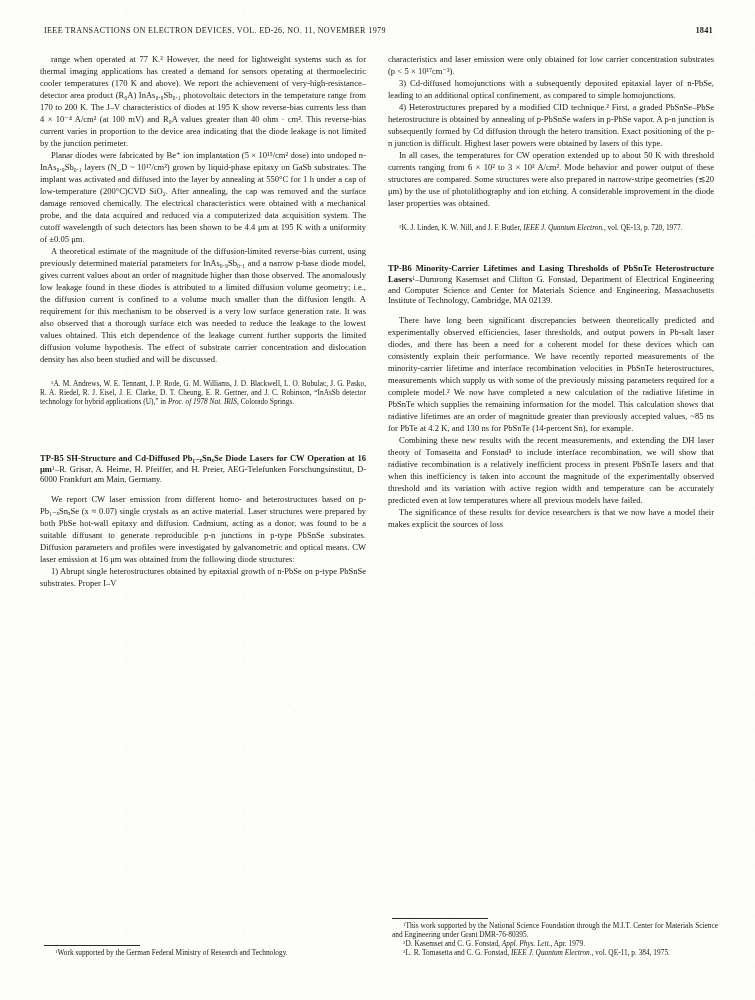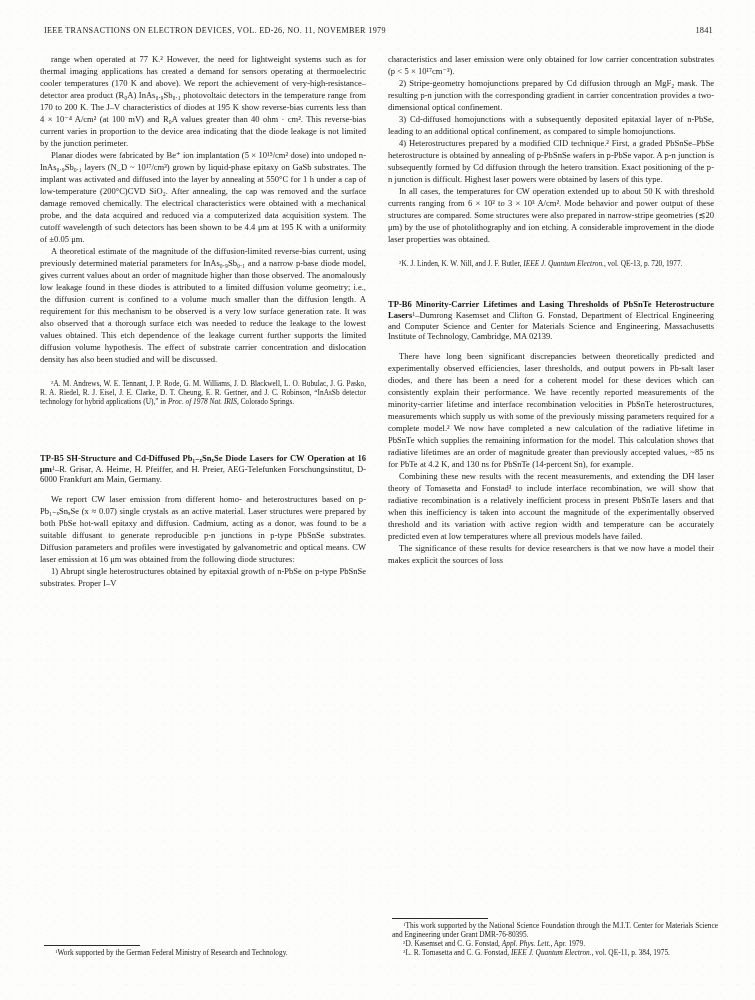--- a/index.html
+++ b/index.html
@@ -41,20 +41,21 @@
     padding-right: 2px;
     font-variant: small-caps;
     text-transform: uppercase;
   }
   .runhead .journal {
     white-space: nowrap;
   }
   .runhead .folio {
     font-size: 8.4px;
     letter-spacing: 0.2px;
+    font-weight: bold;
   }
 
   
   .cols {
     display: flex;
     gap: 22px;
     align-items: flex-start;
   }
   .col {
     width: 326px;
@@ -165,21 +166,20 @@
           </p>
         </div>
       </div>
 
     </div>
 
     <div class="col">
 
       <p class="body noindent">characteristics and laser emission were only obtained for low carrier concentration substrates (p &lt; 5 × 10¹⁷cm⁻³).</p>
 
-      <p class="body">2) Stripe-geometry homojunctions prepared by Cd diffusion through an MgF₂ mask. The resulting p-n junction with the corresponding gradient in carrier concentration provides a two-dimensional optical confinement.</p>
 
       <p class="body">3) Cd-diffused homojunctions with a subsequently deposited epitaxial layer of n-PbSe, leading to an additional optical confinement, as compared to simple homojunctions.</p>
 
       <p class="body">4) Heterostructures prepared by a modified CID technique.² First, a graded PbSnSe–PbSe heterostructure is obtained by annealing of p-PbSnSe wafers in p-PbSe vapor. A p-n junction is subsequently formed by Cd diffusion through the hetero transition. Exact positioning of the p-n junction is difficult. Highest laser powers were obtained by lasers of this type.</p>
 
       <p class="body">In all cases, the temperatures for CW operation extended up to about 50 K with threshold currents ranging from 6 × 10² to 3 × 10³ A/cm². Mode behavior and power output of these structures are compared. Some structures were also prepared in narrow-stripe geometries (≲20 μm) by the use of photolithography and ion etching. A considerable improvement in the diode laser properties was obtained.</p>
 
       <div class="spacer-m"></div>
 
       <div class="fnblock">

